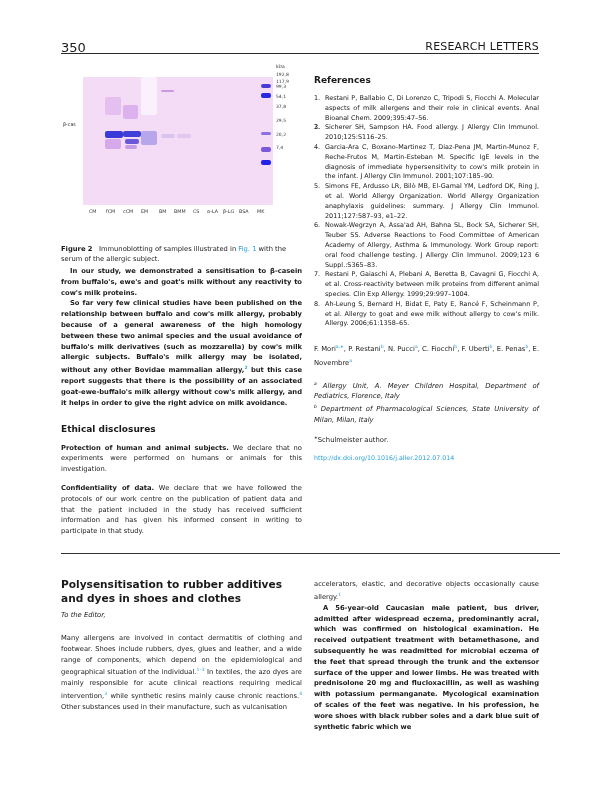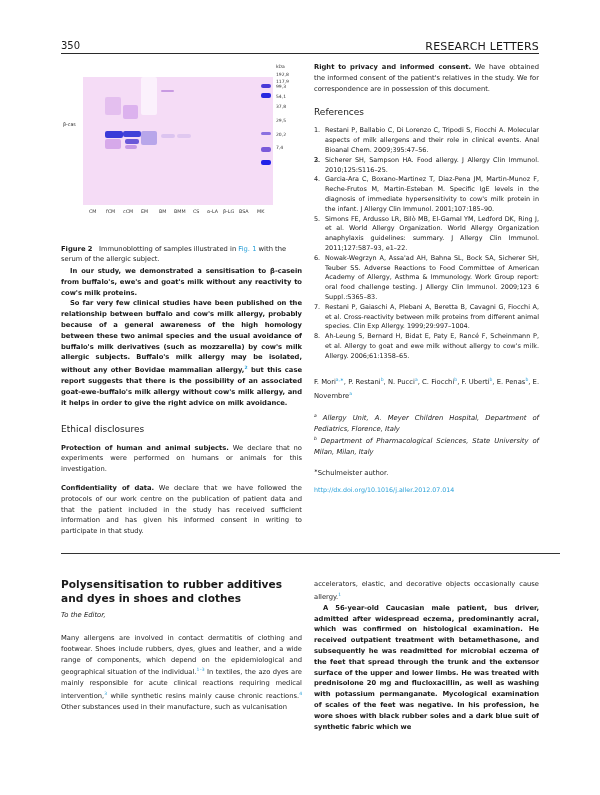--- a/index.html
+++ b/index.html
@@ -1,39 +1,39 @@
 <!DOCTYPE html>
 <html><head>
 <meta charset="utf-8">
 <style>
   * { box-sizing: border-box; margin: 0; padding: 0; }
   html, body { width: 600px; height: 795px; background: #ffffff; overflow: hidden; }
   body { position: relative; font-family: "DejaVu Sans", sans-serif; color: #1a1a1a; }
 
   .page-header { position: absolute; left: 61px; right: 61px; top: 40px; height: 14px; border-bottom: 1px solid #2a2a2a; }
-  .page-num { position: absolute; left: 0; top: 0; font-size: 10px; }
+  .page-num { position: absolute; left: 0; top: 0; font-size: 13px; }
   .running-head { position: absolute; right: 0; top: 0; font-size: 11px; letter-spacing: 0.2px; }
 
   .col { position: absolute; font-size: 6.75px; line-height: 10.8px; text-align: justify; }
   .col-left { left: 61px; width: 241px; }
   .col-right { left: 314px; width: 225px; }
 
   
   .figure { position: absolute; left: 63px; top: 62px; width: 239px; height: 190px; }
   .gel { position: absolute; left: 20px; top: 15px; width: 190px; height: 128px; background: #f5dcf6; }
   .band { position: absolute; border-radius: 2px; }
   .kda-label { position: absolute; left: 213px; font-size: 4.5px; color: #333; }
   .lane-label { position: absolute; top: 147px; font-size: 4.8px; color: #333; }
   .side-label { position: absolute; left: 0px; top: 60px; font-size: 4.8px; color: #333; }
   .fig-caption { position: absolute; left: 61px; top: 244px; width: 241px; font-size: 6.75px; line-height: 10px; }
   .fig-caption b { font-weight: bold; }
   .link { color: #2aa0d8; }
 
   .p-indent { text-indent: 9px; font-weight: bold; }
-  .section-title { font-size: 9px; font-weight: normal; margin: 10px 0 8px 0; line-height: 12px; }
+  .section-title { font-size: 9px; font-weight: bold; margin: 10px 0 8px 0; line-height: 12px; }
   .para-gap { margin-top: 8px; }
   .bold { font-weight: bold; }
 
   .refs { list-style: none; font-size: 6.45px; line-height: 9.8px; }
   .refs li { position: relative; padding-left: 11px; text-align: justify; }
   .refs li .num { position: absolute; left: 0; top: 0; }
 
   .authors { font-size: 6.8px; line-height: 11px; margin-top: 12px; }
   .sup { font-size: 4.5px; vertical-align: super; color: #2aa0d8; }
   .affil { font-size: 6.8px; line-height: 10.5px; font-style: italic; }
@@ -114,21 +114,20 @@
 <div class="col col-left" style="top:266px;">
   <p class="p-indent">In our study, we demonstrated a sensitisation to β-casein from buffalo's, ewe's and goat's milk without any reactivity to cow's milk proteins.</p>
   <p class="p-indent"><span>So far very few clinical studies have been published on the relationship between buffalo and cow's milk allergy, probably because of a general awareness of the high homology between these two animal species and the usual avoidance of buffalo's milk derivatives (such as mozzarella) by cow's milk allergic subjects. Buffalo's milk allergy may be isolated, without any other Bovidae mammalian allergy,</span><span class="sup">2</span><span> but this case report suggests that there is the possibility of an associated goat-ewe-buffalo's milk allergy without cow's milk allergy, and it helps in order to give the right advice on milk avoidance.</span></p>
 
   <h2 class="section-title" style="margin-top:14px">Ethical disclosures</h2>
   <p><span class="bold">Protection of human and animal subjects.</span><span> We declare that no experiments were performed on humans or animals for this investigation.</span></p>
   <p class="para-gap"><span class="bold">Confidentiality of data.</span><span> We declare that we have followed the protocols of our work centre on the publication of patient data and that the patient included in the study has received sufficient information and has given his informed consent in writing to participate in that study.</span></p>
 </div>
 
 <div class="col col-right" style="top:62px;">
-  <p><span class="bold">Right to privacy and informed consent.</span><span> We have obtained the informed consent of the patient's relatives in the study. We for correspondence are in possession of this document.</span></p>
 
   <h2 class="section-title" style="margin-top:12px">References</h2>
   <ol class="refs">
     <li><span class="num">1.</span><span>Restani P, Ballabio C, Di Lorenzo C, Tripodi S, Fiocchi A. Molecular aspects of milk allergens and their role in clinical events. Anal Bioanal Chem. 2009;395:47–56.</span></li>
     <li><span class="num">2.</span></li>
     <li><span class="num">3.</span><span>Sicherer SH, Sampson HA. Food allergy. J Allergy Clin Immunol. 2010;125:S116–25.</span></li>
     <li><span class="num">4.</span><span>Garcia-Ara C, Boxano-Martinez T, Diaz-Pena JM, Martin-Munoz F, Reche-Frutos M, Martin-Esteban M. Specific IgE levels in the diagnosis of immediate hypersensitivity to cow's milk protein in the infant. J Allergy Clin Immunol. 2001;107:185–90.</span></li>
     <li><span class="num">5.</span><span>Simons FE, Ardusso LR, Bilò MB, El-Gamal YM, Ledford DK, Ring J, et al. World Allergy Organization. World Allergy Organization anaphylaxis guidelines: summary. J Allergy Clin Immunol. 2011;127:587–93, e1–22.</span></li>
     <li><span class="num">6.</span><span>Nowak-Wegrzyn A, Assa'ad AH, Bahna SL, Bock SA, Sicherer SH, Teuber SS. Adverse Reactions to Food Committee of American Academy of Allergy, Asthma &amp; Immunology. Work Group report: oral food challenge testing. J Allergy Clin Immunol. 2009;123 6 Suppl.:S365–83.</span></li>
     <li><span class="num">7.</span><span>Restani P, Gaiaschi A, Plebani A, Beretta B, Cavagni G, Fiocchi A, et al. Cross-reactivity between milk proteins from different animal species. Clin Exp Allergy. 1999;29:997–1004.</span></li>

